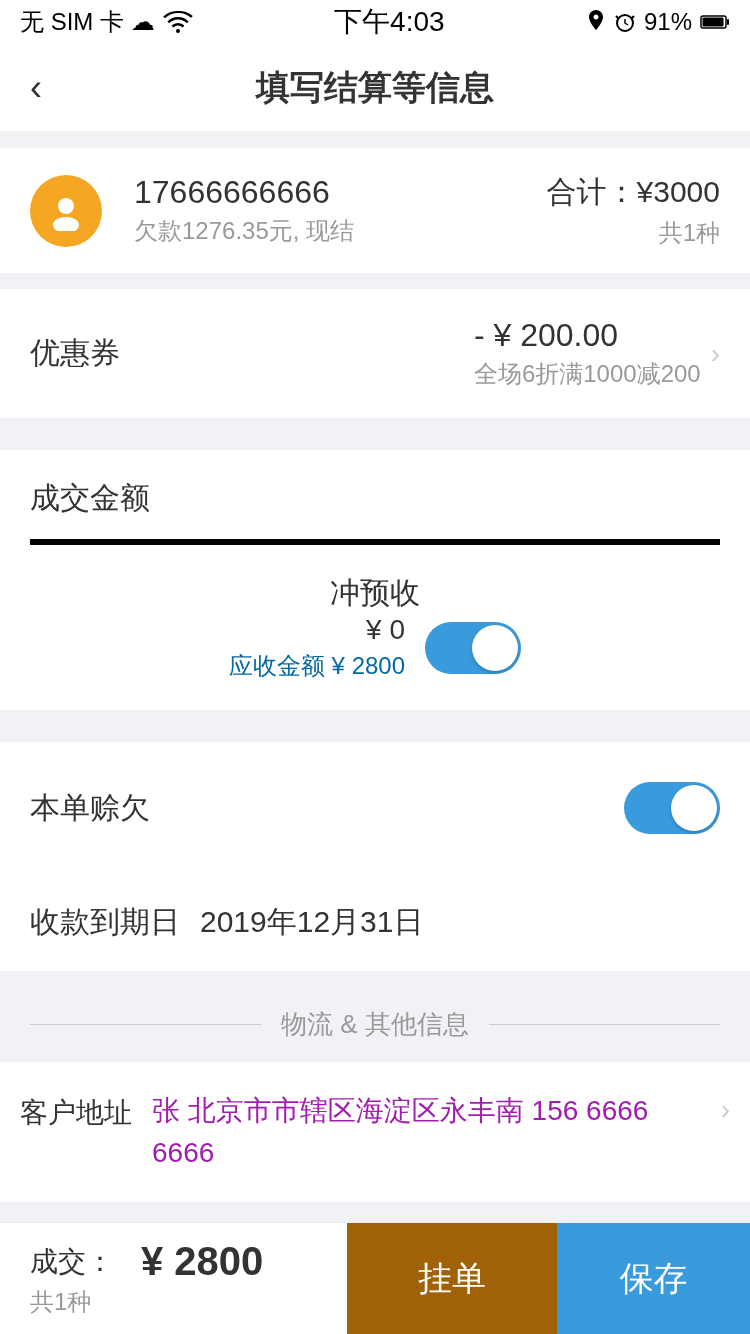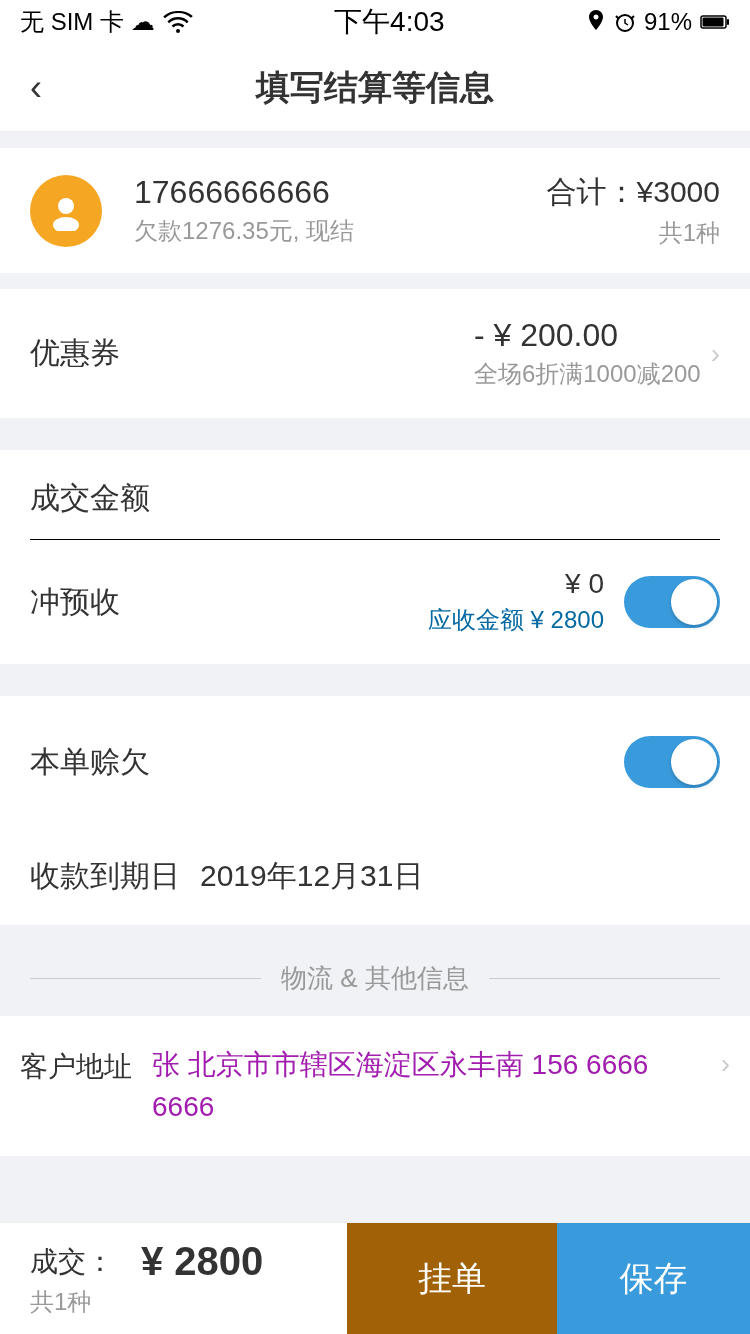--- a/index.html
+++ b/index.html
@@ -106,21 +106,21 @@
       margin-top: 16px;
       padding: 0 30px;
     }
 
     
     .amount-row {
       display: flex;
       align-items: center;
       justify-content: space-between;
       padding: 28px 0 20px 0;
-      border-bottom: 1px solid #000000;
+      border-bottom: 6px solid #000000;
     }
     .amount-label { font-size: 30px; color: #333; }
     .amount-right { display: flex; align-items: center; gap: 20px; }
     .amount-value { font-size: 52px; font-weight: 600; color: #3a9bdc; }
     .amount-btn {
       border: 1px solid #ccc;
       border-radius: 8px;
       padding: 10px 20px;
       font-size: 26px;
       color: #666;
@@ -128,20 +128,21 @@
       white-space: nowrap;
     }
     .amount-erased { font-size: 24px; color: #999; text-align: right; margin-top: 4px; }
 
     
     .precollect-row {
       display: flex;
       align-items: center;
       justify-content: space-between;
       padding: 28px 0;
+      flex-direction: column;
     }
     .precollect-label { font-size: 30px; color: #333; }
     .precollect-right { display: flex; align-items: center; gap: 20px; }
     .precollect-amount-col { text-align: right; }
     .precollect-val { font-size: 28px; color: #333; }
     .precollect-sub { font-size: 24px; color: #0369a1; margin-top: 4px; }
 
     
     .toggle {
       width: 96px;

